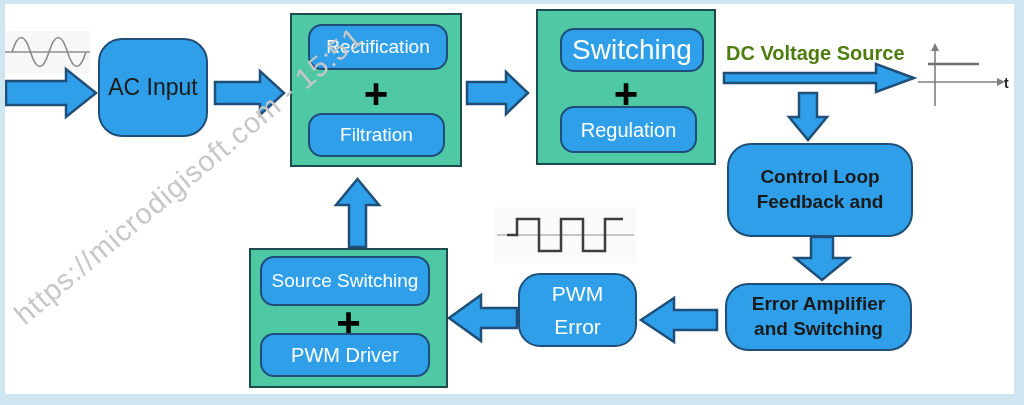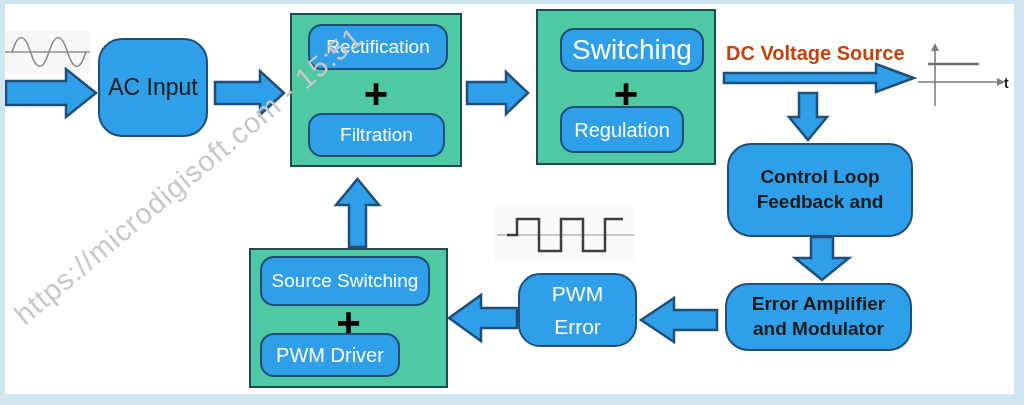--- a/index.html
+++ b/index.html
@@ -8,21 +8,21 @@
   .abs{position:absolute;}
   svg{overflow:visible;display:block;}
   .frame{position:absolute;background:var(--frame_border,#CFE6F0);z-index:40;}
   .stagebox{position:absolute;background:var(--group_green,#4FC9A4);border:2px solid var(--group_green_border,#1E4A52);box-sizing:border-box;}
   .bluebox{position:absolute;background:var(--box_blue,#2E9FE8);border:2.5px solid var(--box_blue_border,#1F4E79);box-sizing:border-box;
            display:flex;flex-direction:column;align-items:center;justify-content:center;text-align:center;line-height:1.3;}
   .txt-white{color:var(--light_text,#fff);}
   .txt-dark{color:var(--dark_text,#1a1a1a);}
   .plus{position:absolute;left:0;width:100%;text-align:center;font-size:42px;font-weight:bold;color:#000;line-height:1;}
   .arrow polygon{fill:var(--box_blue,#2E9FE8);stroke:var(--box_blue_border,#1F4E79);stroke-width:2.5;stroke-linejoin:miter;}
-  .dc-label{font-size:20px;font-weight:600;color:#c2410c;white-space:nowrap;}
+  .dc-label{font-size:20px;font-weight:600;color:#4d7c0f;white-space:nowrap;}
   .watermark{position:absolute;left:8px;top:306px;z-index:30;transform:rotate(-40deg);transform-origin:left top;
              font-size:29px;letter-spacing:1px;color:var(--watermark_text,#C7C7C7);white-space:nowrap;pointer-events:none;}
   .iconbg{background:#f7f7f7;}
 </style>
 </head>
 <body>
 
 <div id="canvas">
 
   <div class="frame" style="left:0;top:0;width:1024px;height:4px;"></div>
@@ -61,21 +61,21 @@
 
   <svg class="abs arrow" style="left:467px;top:71px;" width="63" height="44" viewBox="0 0 63 44">
     <polygon points="0,11 39,11 39,1 61,22 39,43 39,33 0,33"></polygon>
   </svg>
 
   <div class="stagebox" style="left:536px;top:9px;width:180px;height:156px;">
     <div class="bluebox txt-white" style="left:22px;top:17px;width:144px;height:44px;border-radius:14px;font-size:28px;">
       <span>Switching</span>
     </div>
     <div class="plus" style="top:62px;">+</div>
-    <div class="bluebox txt-white" style="left:22px;top:95px;width:124px;height:47px;border-radius:14px;font-size:20px;">
+    <div class="bluebox txt-white" style="left:22px;top:95px;width:137px;height:47px;border-radius:14px;font-size:20px;">
       <span>Regulation</span>
     </div>
   </div>
 
   <div class="abs dc-label" style="left:726px;top:42px;">DC Voltage Source</div>
   <svg class="abs arrow" style="left:724px;top:63px;" width="192" height="30" viewBox="0 0 192 30">
     <polygon points="0,10 152,10 152,1 190,15 152,29 152,20 0,20"></polygon>
   </svg>
 
   <div class="abs" style="left:915px;top:40px;width:96px;height:70px;">
@@ -97,21 +97,21 @@
     <span>Control Loop</span>
     <span>Feedback and</span>
   </div>
 
   <svg class="abs arrow" style="left:794px;top:237px;" width="56" height="44" viewBox="0 0 56 44">
     <polygon points="17,0 39,0 39,21 55,21 28,43 1,21 17,21"></polygon>
   </svg>
 
   <div class="bluebox txt-dark" style="left:725px;top:283px;width:187px;height:68px;border-radius:23px;font-size:19px;font-weight:600;">
     <span>Error Amplifier</span>
-    <span>and Modulator</span>
+    <span>and Switching</span>
   </div>
 
   <svg class="abs arrow" style="left:640px;top:297px;" width="78" height="46" viewBox="0 0 78 46">
     <polygon points="77,13 34,13 34,1 1,23 34,45 34,33 77,33"></polygon>
   </svg>
 
   <div class="abs iconbg" style="left:495px;top:207px;width:141px;height:56px;background:#fafafa;">
     <svg width="141" height="56" viewBox="0 0 141 56">
       <line x1="2" y1="28" x2="139" y2="28" stroke="#b5b5b5" stroke-width="1.5"></line>
       <path d="M12 28 L22 28 L22 12 L44 12 L44 44 L66 44 L66 12 L88 12 L88 44 L110 44 L110 12 L128 12" fill="none" stroke="#3d3d3d" stroke-width="2.5"></path>
@@ -125,21 +125,21 @@
 
   <svg class="abs arrow" style="left:448px;top:294px;" width="70" height="48" viewBox="0 0 70 48">
     <polygon points="69,14 33,14 33,1 1,24 33,47 33,34 69,34"></polygon>
   </svg>
 
   <div class="stagebox" style="left:249px;top:248px;width:199px;height:140px;">
     <div class="bluebox txt-white" style="left:9px;top:6px;width:170px;height:50px;border-radius:14px;font-size:19px;">
       <span>Source Switching</span>
     </div>
     <div class="plus" style="top:52px;">+</div>
-    <div class="bluebox txt-white" style="left:9px;top:83px;width:140px;height:44px;border-radius:14px;font-size:20px;">
+    <div class="bluebox txt-white" style="left:9px;top:83px;width:170px;height:44px;border-radius:14px;font-size:20px;">
       <span>PWM Driver</span>
     </div>
   </div>
 
   <svg class="abs arrow" style="left:335px;top:178px;" width="45" height="70" viewBox="0 0 45 70">
     <polygon points="22.5,1 44,27 31,27 31,69 14,69 14,27 1,27"></polygon>
   </svg>
 
   <div class="watermark">https://microdigisoft.com - 15:51</div>
 

